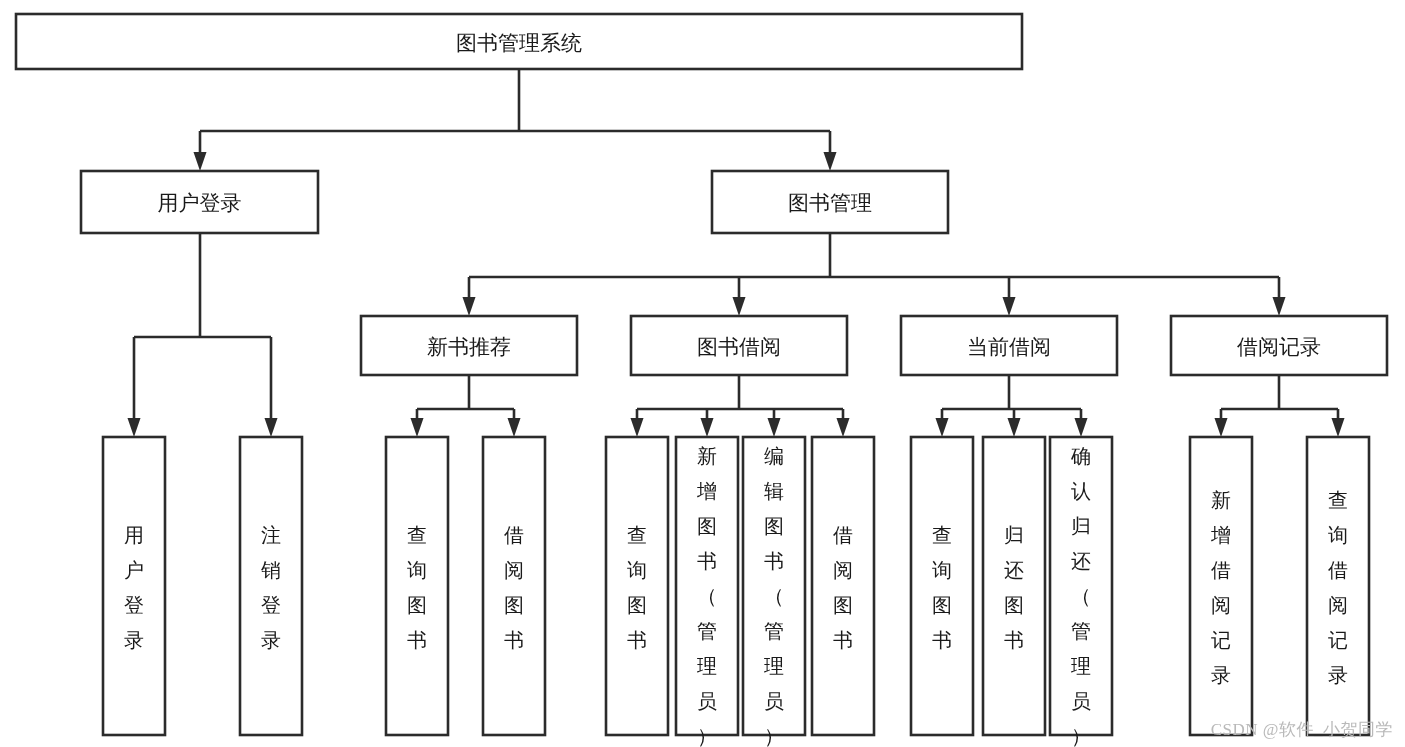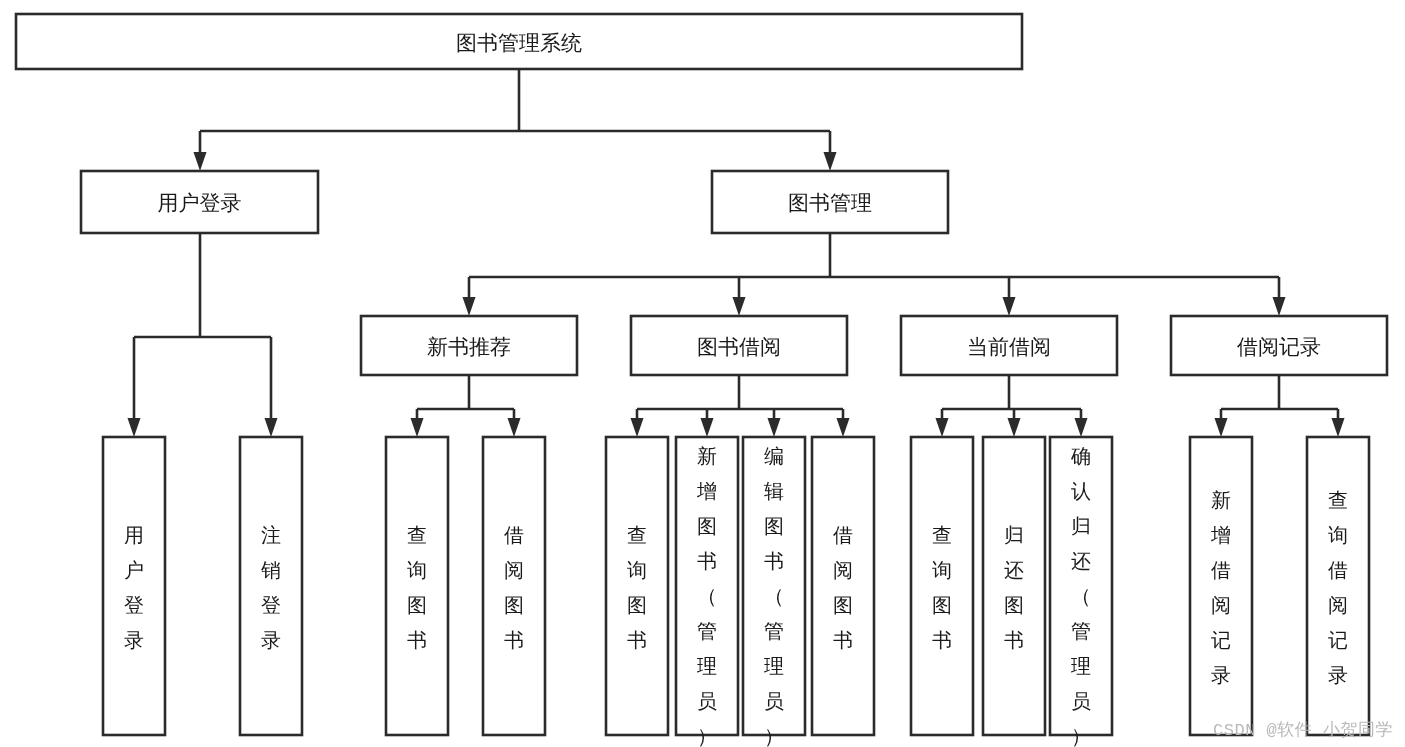--- a/index.html
+++ b/index.html
@@ -53,21 +53,21 @@
   .node-label-v {
     font-family: "DejaVu Sans", "Liberation Sans", sans-serif;
     font-size: 20px;
     fill: #1a1a1a;
     text-anchor: middle;
   }
   .watermark {
     position: absolute;
     right: 12px;
     bottom: 6px;
-    font-family: Liberation Mono, monospace;
+    font-family: Liberation Serif, serif;
     font-size: 17px;
     color: #b9b9b9;
     letter-spacing: 0.5px;
     white-space: nowrap;
     user-select: none;
   }
 </style>
 </head>
 <body>
 

